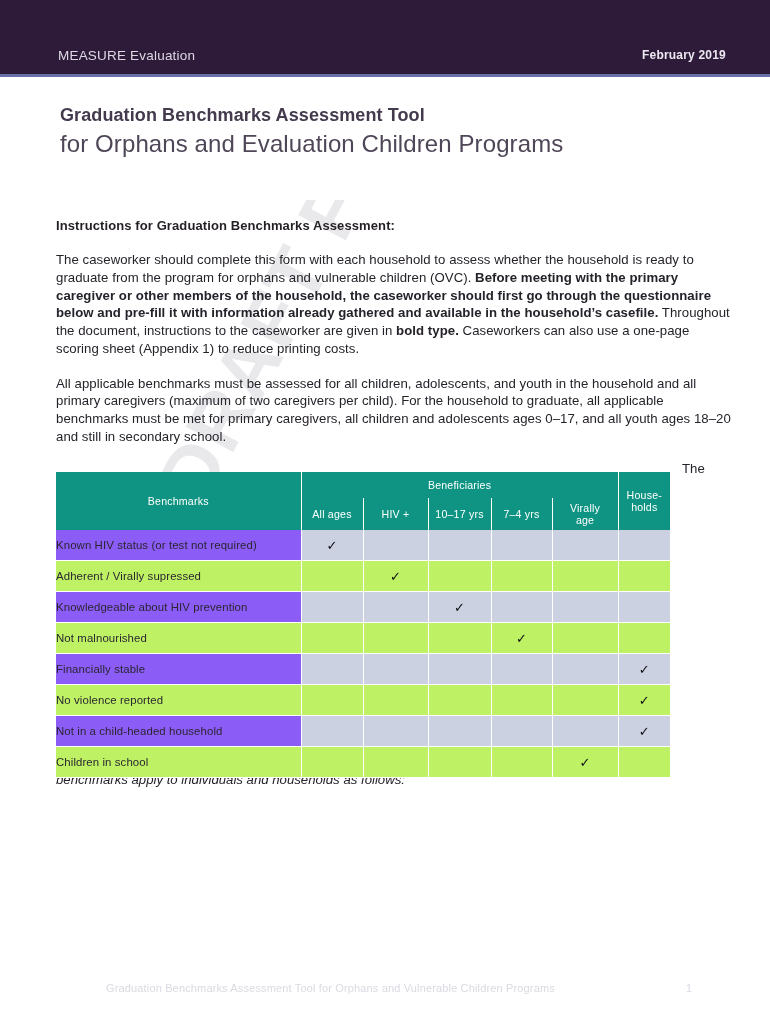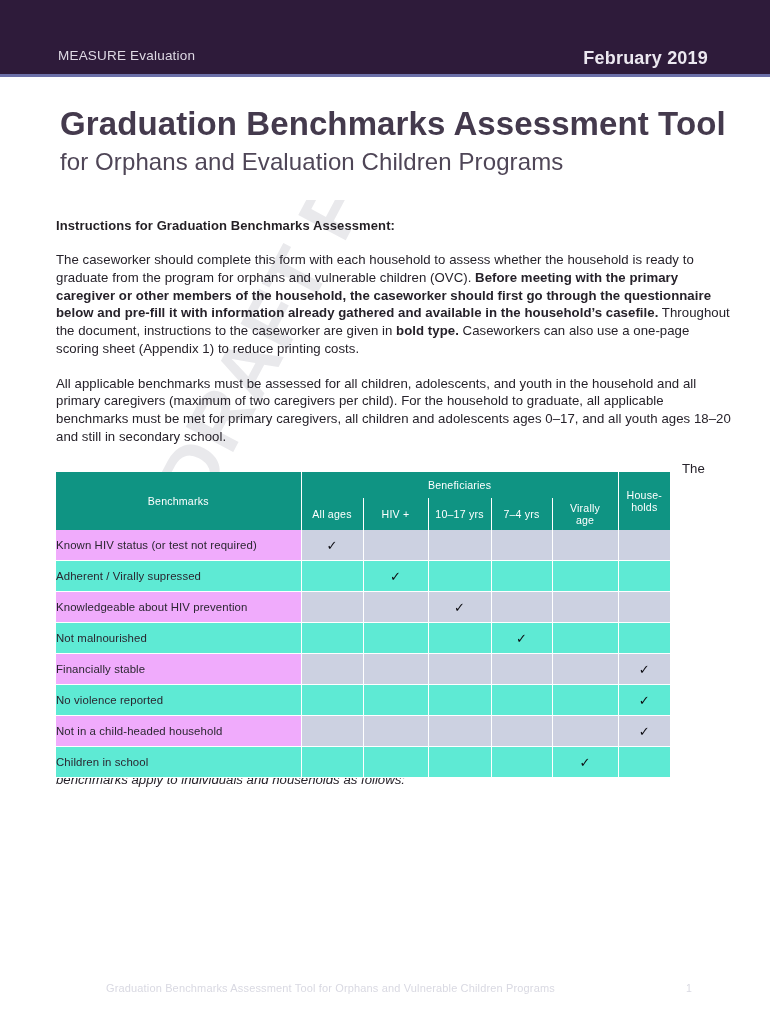--- a/index.html
+++ b/index.html
@@ -64,37 +64,37 @@
   .band-left {
     position: absolute;
     left: 58px;
     top: 48px;
     font-size: 13.5px;
     color: #ded9e4;
     letter-spacing: .2px;
   }
   .band-right {
     position: absolute;
-    right: 62px;
+    right: 44px;
     top: 48px;
-    font-size: 18px;
+    font-size: 12px;
     font-weight: 700;
     color: #ece8f0;
     letter-spacing: .2px;
   }
 
   
   .title-block {
     position: absolute;
     left: 60px;
     top: 105px;
     z-index: 3;
   }
   .title-main {
-    font-size: 33px;
+    font-size: 18px;
     font-weight: 700;
     color: #443a4d;
     letter-spacing: .1px;
     line-height: 1.18;
   }
   .title-sub {
     font-size: 24px;
     font-weight: 400;
     color: #4f4657;
     letter-spacing: .1px;
@@ -164,42 +164,42 @@
     border-right: 1.5px solid #ffffff;
     letter-spacing: .2px;
     line-height: 1.18;
   }
   .hd.last { border-right: none; }
   .hd-bench { height: 58px; }
   .hd-benef { height: 26px; }
   .hd-sub   { height: 32px; }
 
   td.lbl {
-    background: #f0abfc;
+    background: #8b5cf6;
     color: #2a2630;
     font-size: 11.4px;
     padding-left: 10px;
     height: 30px;
     letter-spacing: .1px;
     border-right: 1.5px solid #ffffff;
     border-bottom: 1.5px solid #ffffff;
     white-space: nowrap;
   }
   td.cell {
     background: #ccd1e1;
     text-align: center;
     vertical-align: middle;
     height: 30px;
     border-right: 1.5px solid #ffffff;
     border-bottom: 1.5px solid #ffffff;
     font-size: 13px;
     color: #111111;
   }
   td.cell.last { border-right: none; }
-  tr.alt td.lbl, tr.alt td.cell { background: #5eead4; }
+  tr.alt td.lbl, tr.alt td.cell { background: #bef264; }
   .chk { font-size: 13px; line-height: 1; color: #0d0d12; }
 
   
   .footer {
     position: absolute;
     left: 0;
     bottom: 42px;
     width: 770px;
     z-index: 3;
   }

